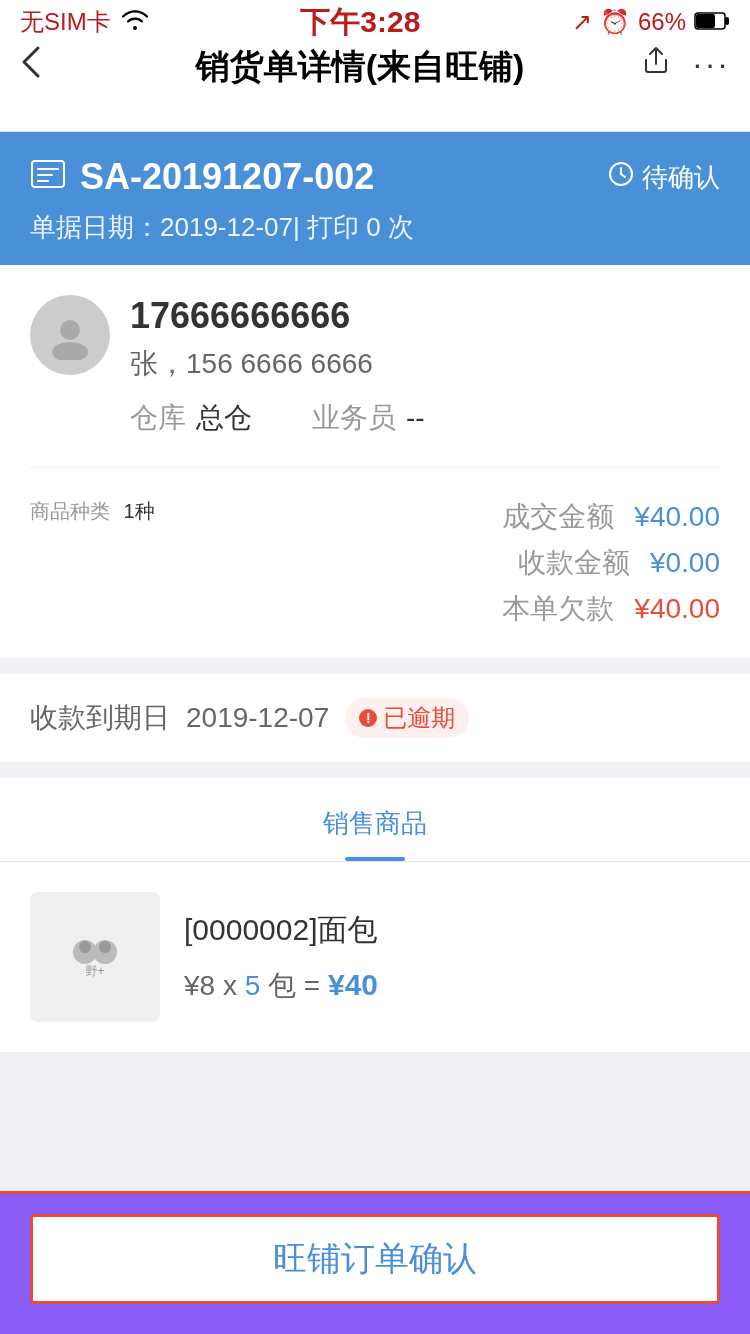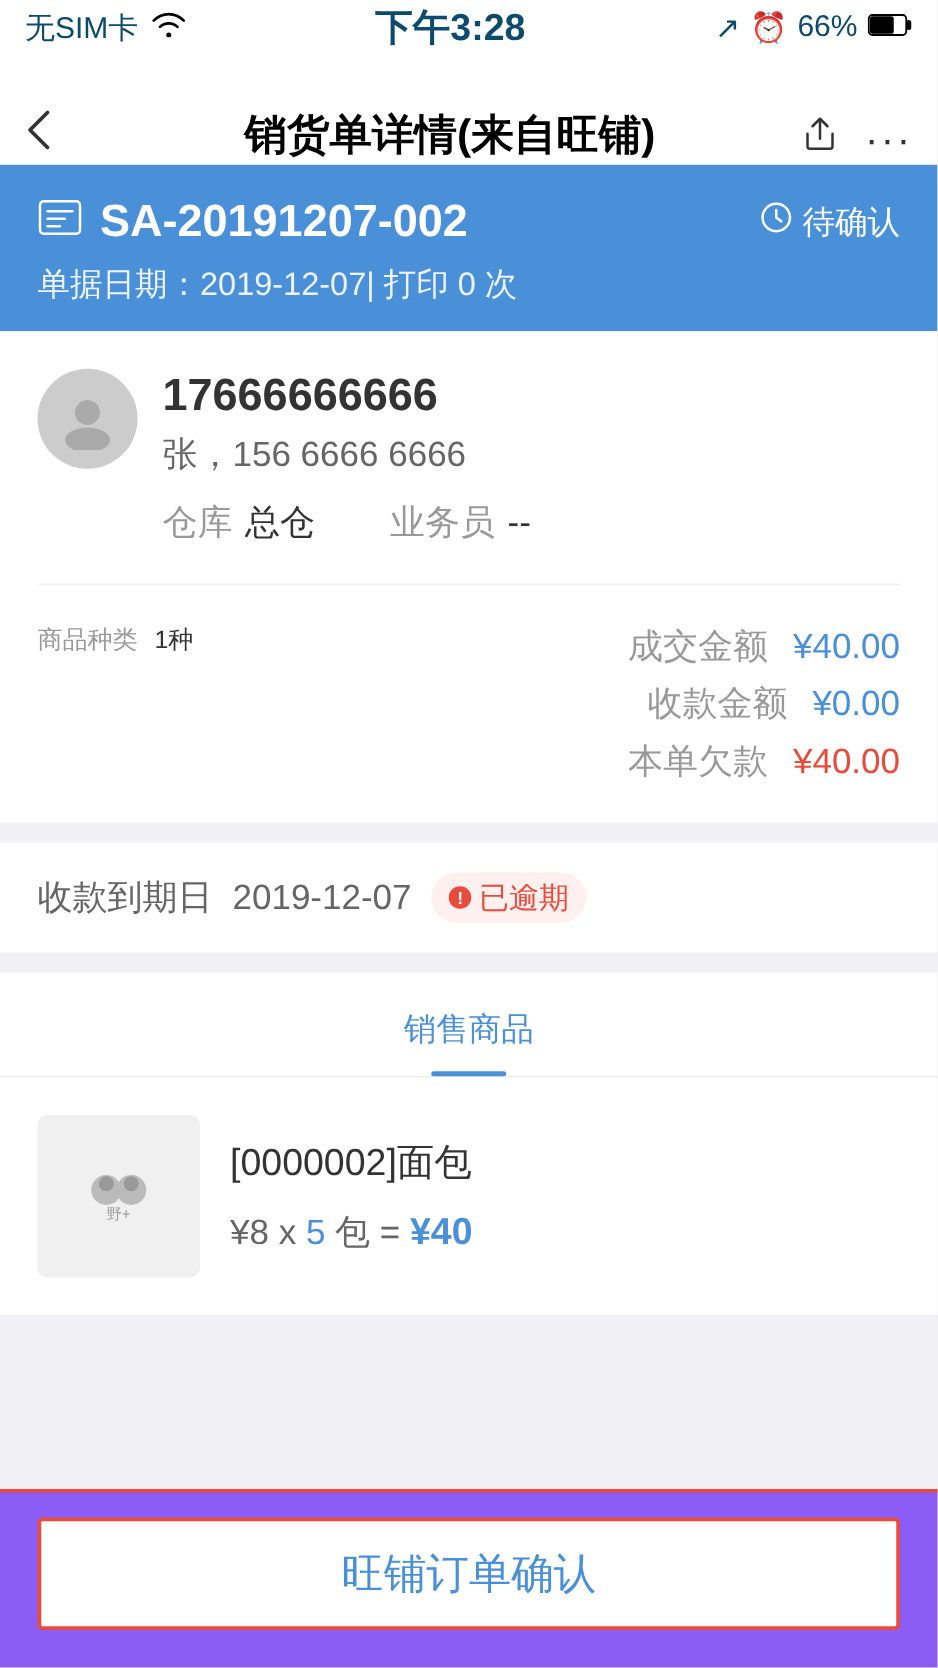--- a/index.html
+++ b/index.html
@@ -15,32 +15,32 @@
 
     
     .status-bar {
       background: #fff;
       height: 44px;
       display: flex;
       align-items: center;
       justify-content: space-between;
       padding: 0 20px;
       font-size: 24px;
-      color: #0c4a6e;
+      color: #b91c1c;
     }
     .status-left { display: flex; align-items: center; gap: 10px; }
     .status-center { font-size: 30px; font-weight: 600; }
     .status-right { display: flex; align-items: center; gap: 8px; font-size: 24px; }
 
     
     .nav-bar {
       background: #fff;
       height: 88px;
       display: flex;
-      align-items: flex-end;
+      align-items: flex-start;
       padding: 0 20px;
       border-bottom: 1px solid #e5e5e5;
     }
     .nav-back {
       width: 60px;
       font-size: 36px;
       color: #333;
       cursor: pointer;
     }
     .nav-title {

